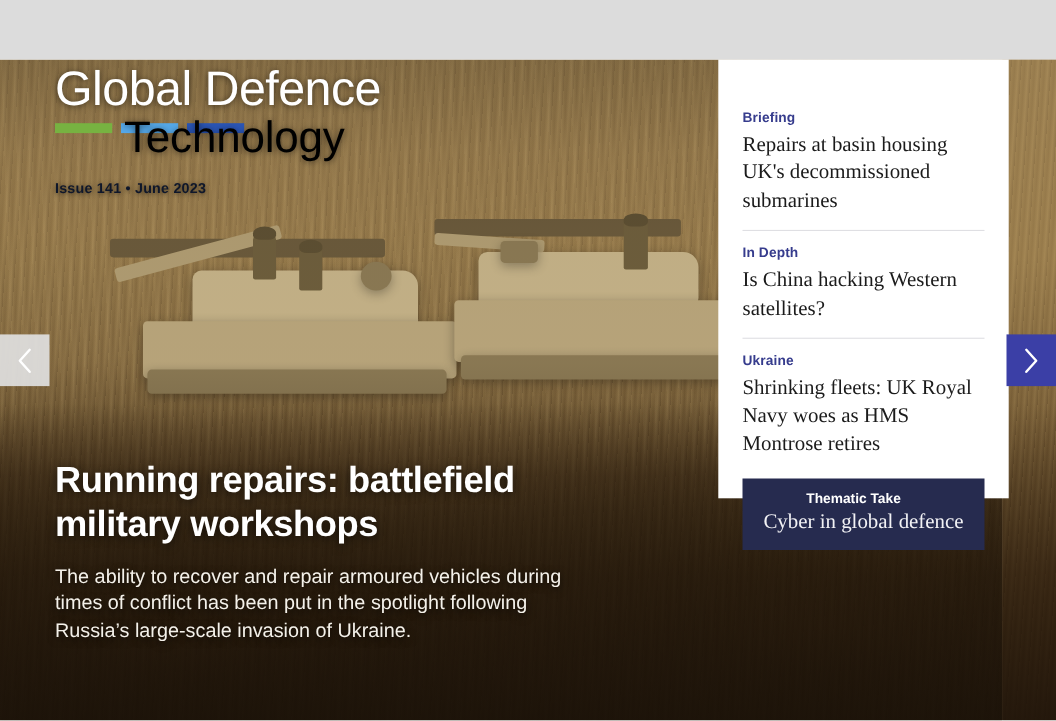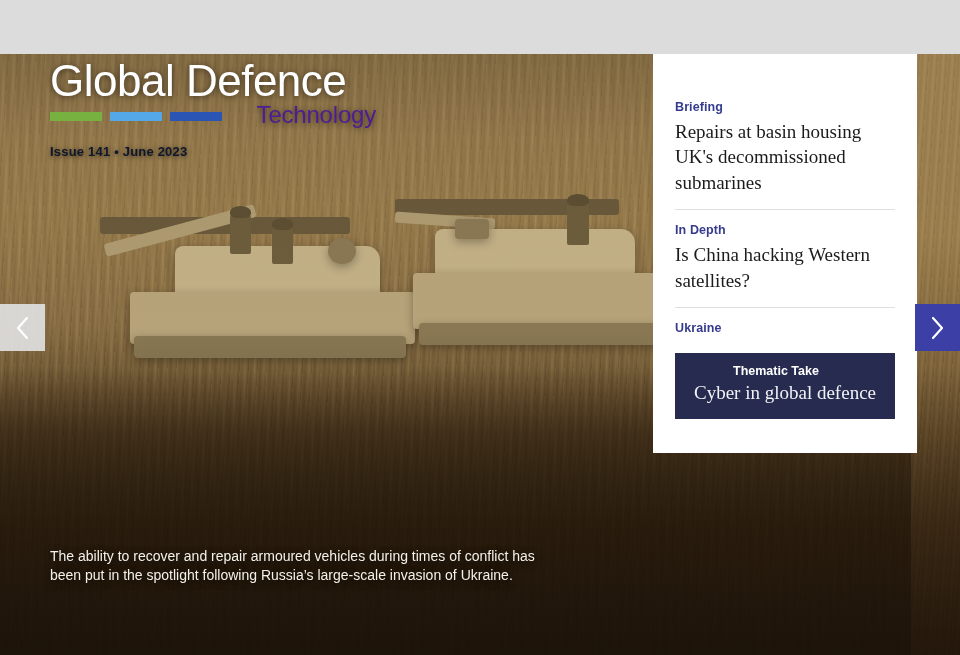--- a/index.html
+++ b/index.html
@@ -129,24 +129,24 @@
     gap: 8px;
     margin-top: 8px;
     margin-bottom: -20px;
     width: 172px;
   }
   .bar { height: 9px; flex: 1; }
   .bar-1 { background: #77b241; }
   .bar-2 { background: #55a8e8; }
   .bar-3 { background: #2a55b5; }
   .brand-line2 {
-    font-size: 24px;
+    font-size: 40px;
     font-weight: 300;
-    color: #4c1d95;
-    text-align: right;
+    color: #000000;
+    text-align: center;
     width: 326px;
     line-height: 1.2;
     letter-spacing: -0.2px;
   }
   .issue-line {
     margin-top: 14px;
     font-size: 13px;
     font-weight: 700;
     color: #0f172a;
     letter-spacing: 0.2px;
@@ -164,21 +164,21 @@
   .feature-title {
     font-size: 33px;
     font-weight: 700;
     color: #ffffff;
     line-height: 1.22;
     letter-spacing: -0.4px;
     text-shadow: 0 2px 9px rgba(0,0,0,0.60);
     margin-bottom: 16px;
   }
   .feature-standfirst {
-    font-size: 14px;
+    font-size: 18px;
     font-weight: 400;
     color: #f4f1ea;
     line-height: 1.35;
     text-shadow: 0 2px 8px rgba(0,0,0,0.65);
   }
 
   
   .nav-arrow {
     position: absolute;
     width: 45px;
@@ -314,20 +314,21 @@
     <div class="brand-bars">
       <span class="bar bar-1"></span>
       <span class="bar bar-2"></span>
       <span class="bar bar-3"></span>
     </div>
     <div class="brand-line2">Technology</div>
     <div class="issue-line">Issue 141 • June 2023</div>
   </div>
 
   <div class="feature">
+    <div class="feature-title">Running repairs: battlefield military workshops</div>
     <div class="feature-standfirst">The ability to recover and repair armoured vehicles during times of conflict has been put in the spotlight following Russia’s large-scale invasion of Ukraine.</div>
   </div>
 
   <div class="nav-arrow nav-prev">
     <svg width="15" height="24" viewBox="0 0 15 24">
       <polyline points="12,2 3,12 12,22" fill="none" stroke="#ffffff" stroke-width="2.2" stroke-linecap="round" stroke-linejoin="round"></polyline>
     </svg>
   </div>
 
   <div class="nav-arrow nav-next">
@@ -347,20 +348,21 @@
 
     <div class="side-item">
       <div class="side-kicker">In Depth</div>
       <div class="side-headline">Is China hacking Western satellites?</div>
     </div>
 
     <div class="side-divider"></div>
 
     <div class="side-item">
       <div class="side-kicker">Ukraine</div>
+      <div class="side-headline">Shrinking fleets: UK Royal Navy woes as HMS Montrose retires</div>
     </div>
 
     <div class="thematic-box">
       <div class="thematic-kicker">Thematic Take</div>
       <div class="thematic-headline">Cyber in global defence</div>
     </div>
 
   </div>
 
   <div class="top-band"></div>

